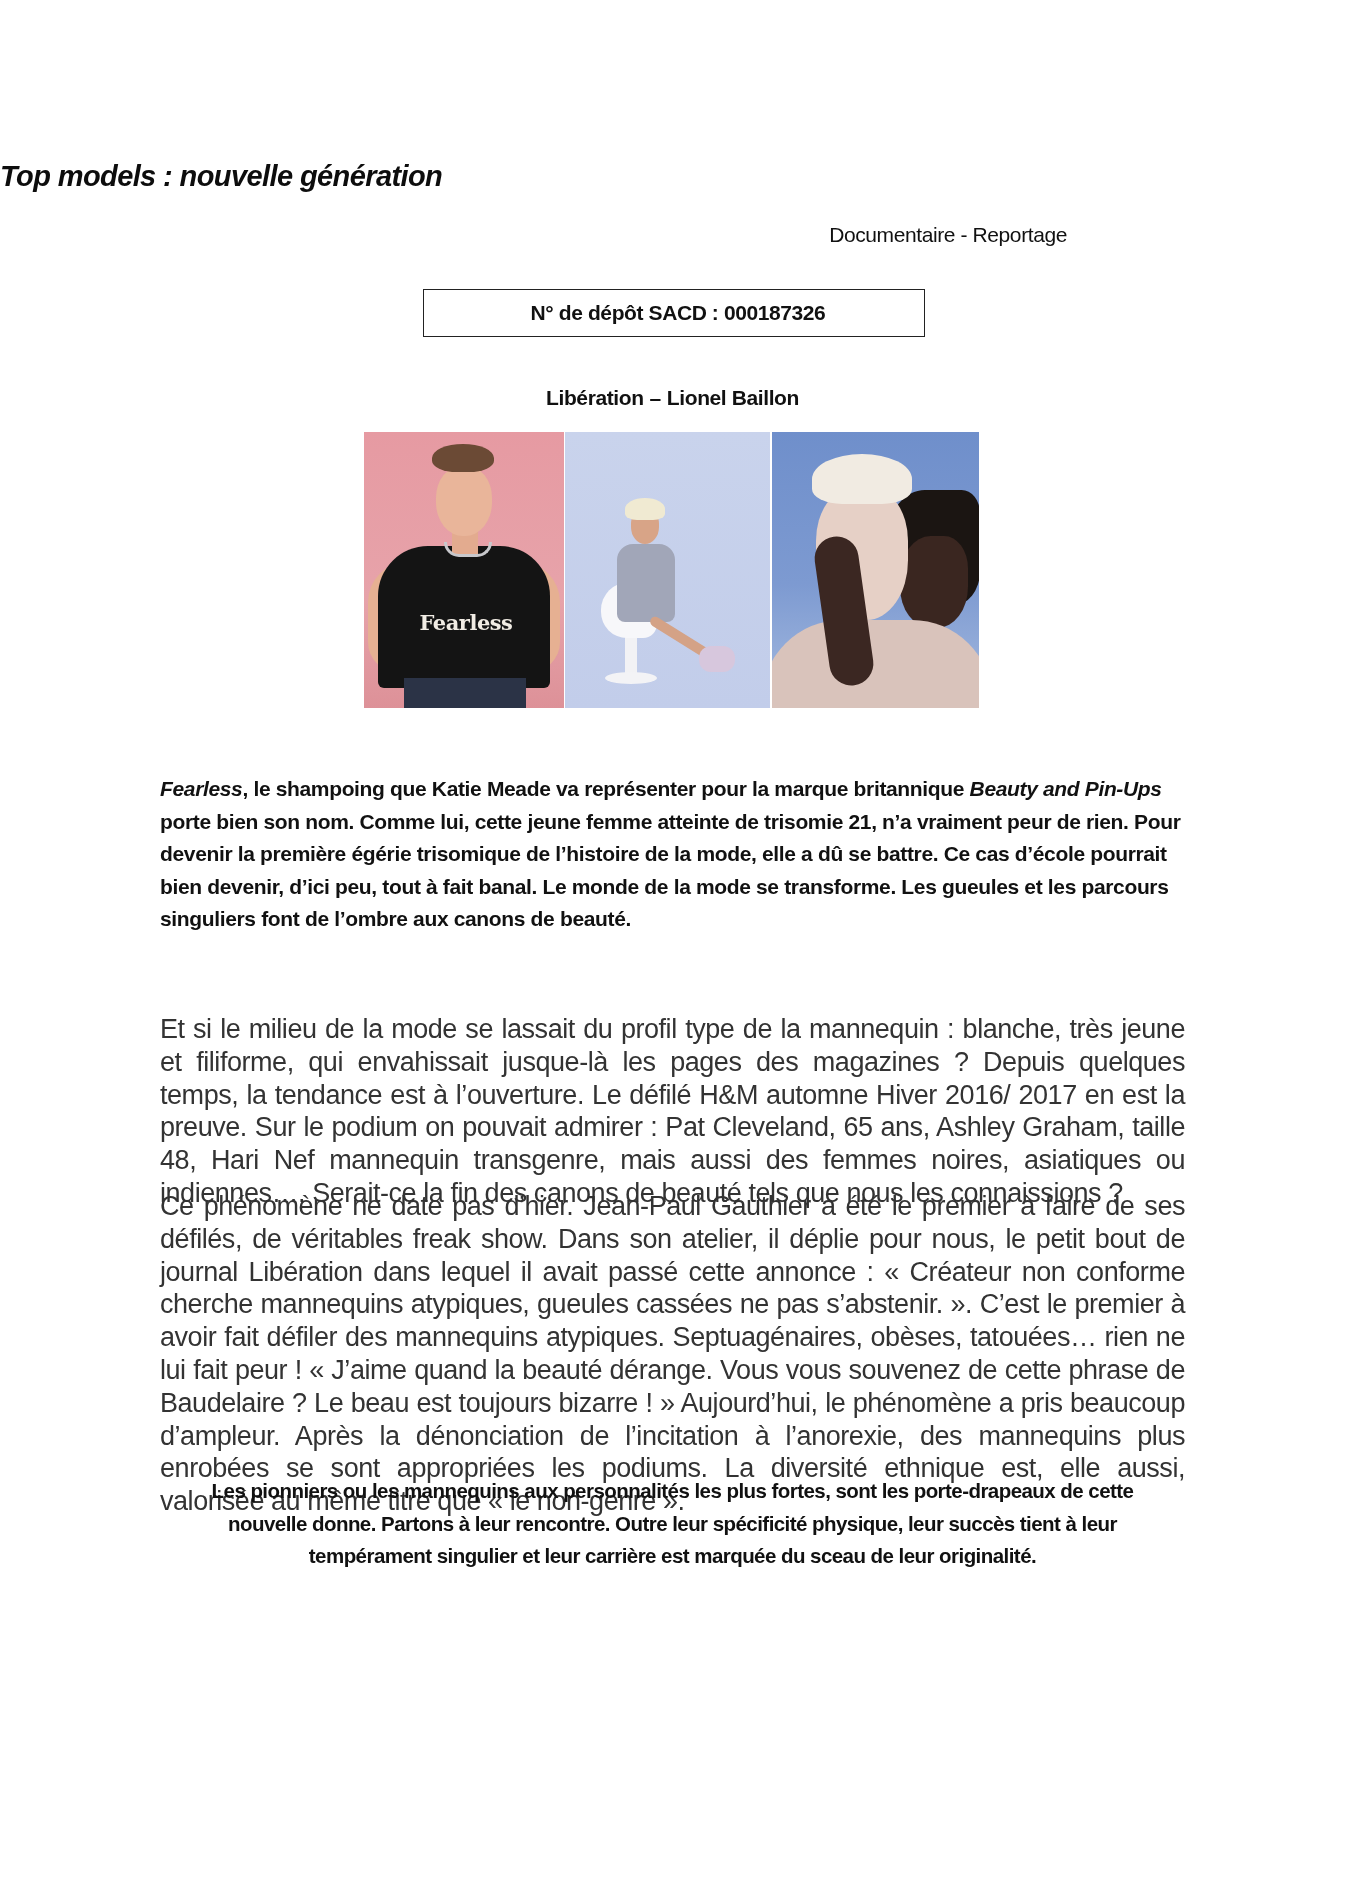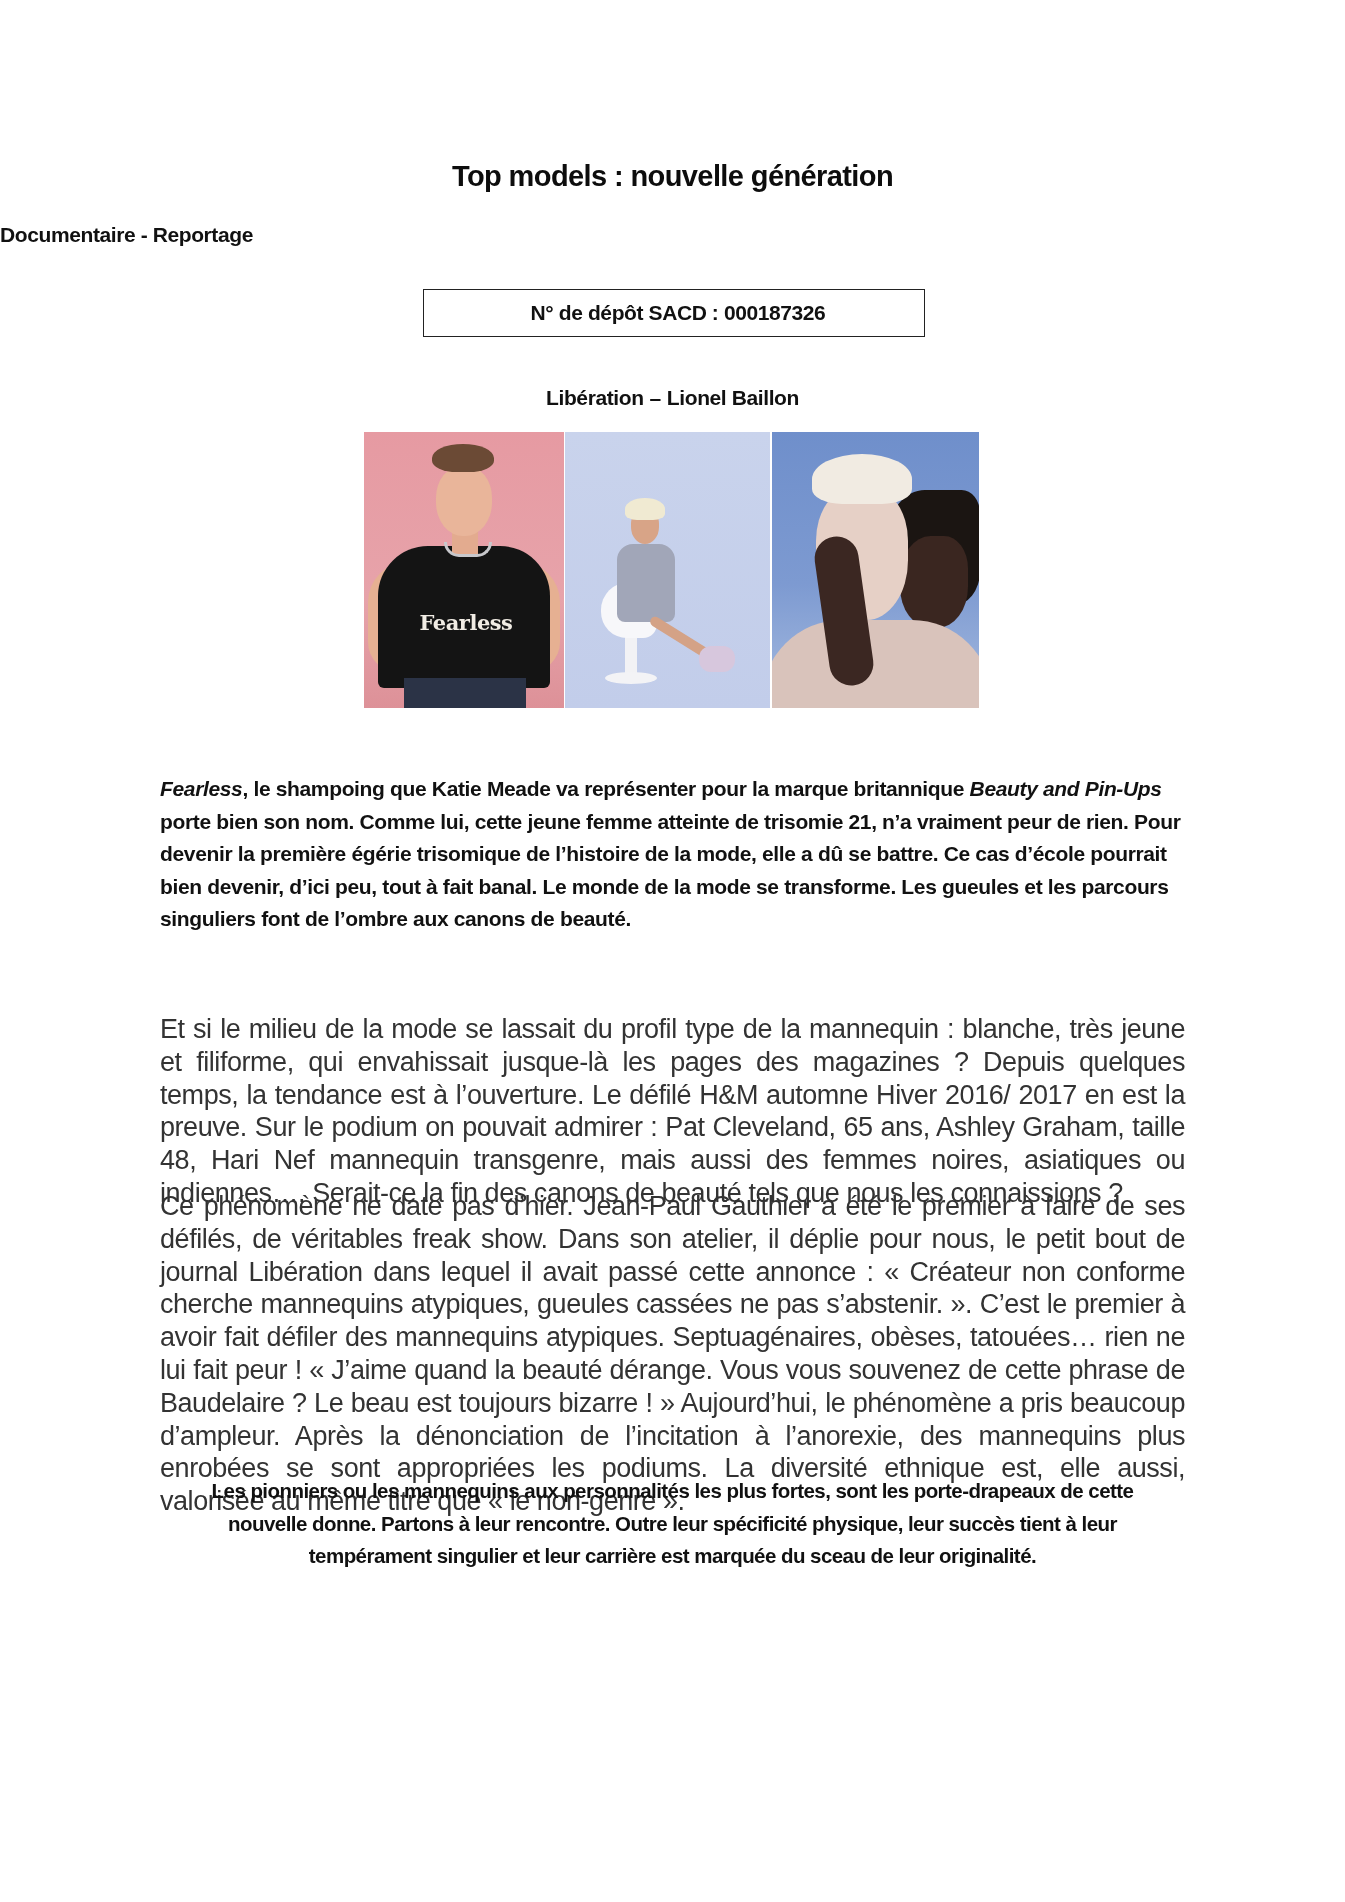--- a/index.html
+++ b/index.html
@@ -19,34 +19,34 @@
     position: absolute;
     left: 0; top: 0;
     width: 1345px;
     height: 1902px;
   }
   .title {
     position: absolute;
     top: 160px;
     left: 0;
     width: 1345px;
-    text-align: center;
     font-size: 29px;
     font-weight: bold;
     letter-spacing: -0.6px;
     color: #0d0d0d;
+    font-style: italic;
   }
   .subtitle {
     position: absolute;
     top: 223px;
     left: 0;
     width: 1067px;
-    text-align: left;
-    font-size: 21px;
-    font-weight: bold;
+    text-align: right;
+    font-size: 21px;
+    font-weight: normal;
     letter-spacing: -0.4px;
     color: #111;
   }
   .sacd-box {
     position: absolute;
     left: 423px;
     top: 289px;
     width: 492px;
     height: 46px;
     border: 1.6px solid #222;

